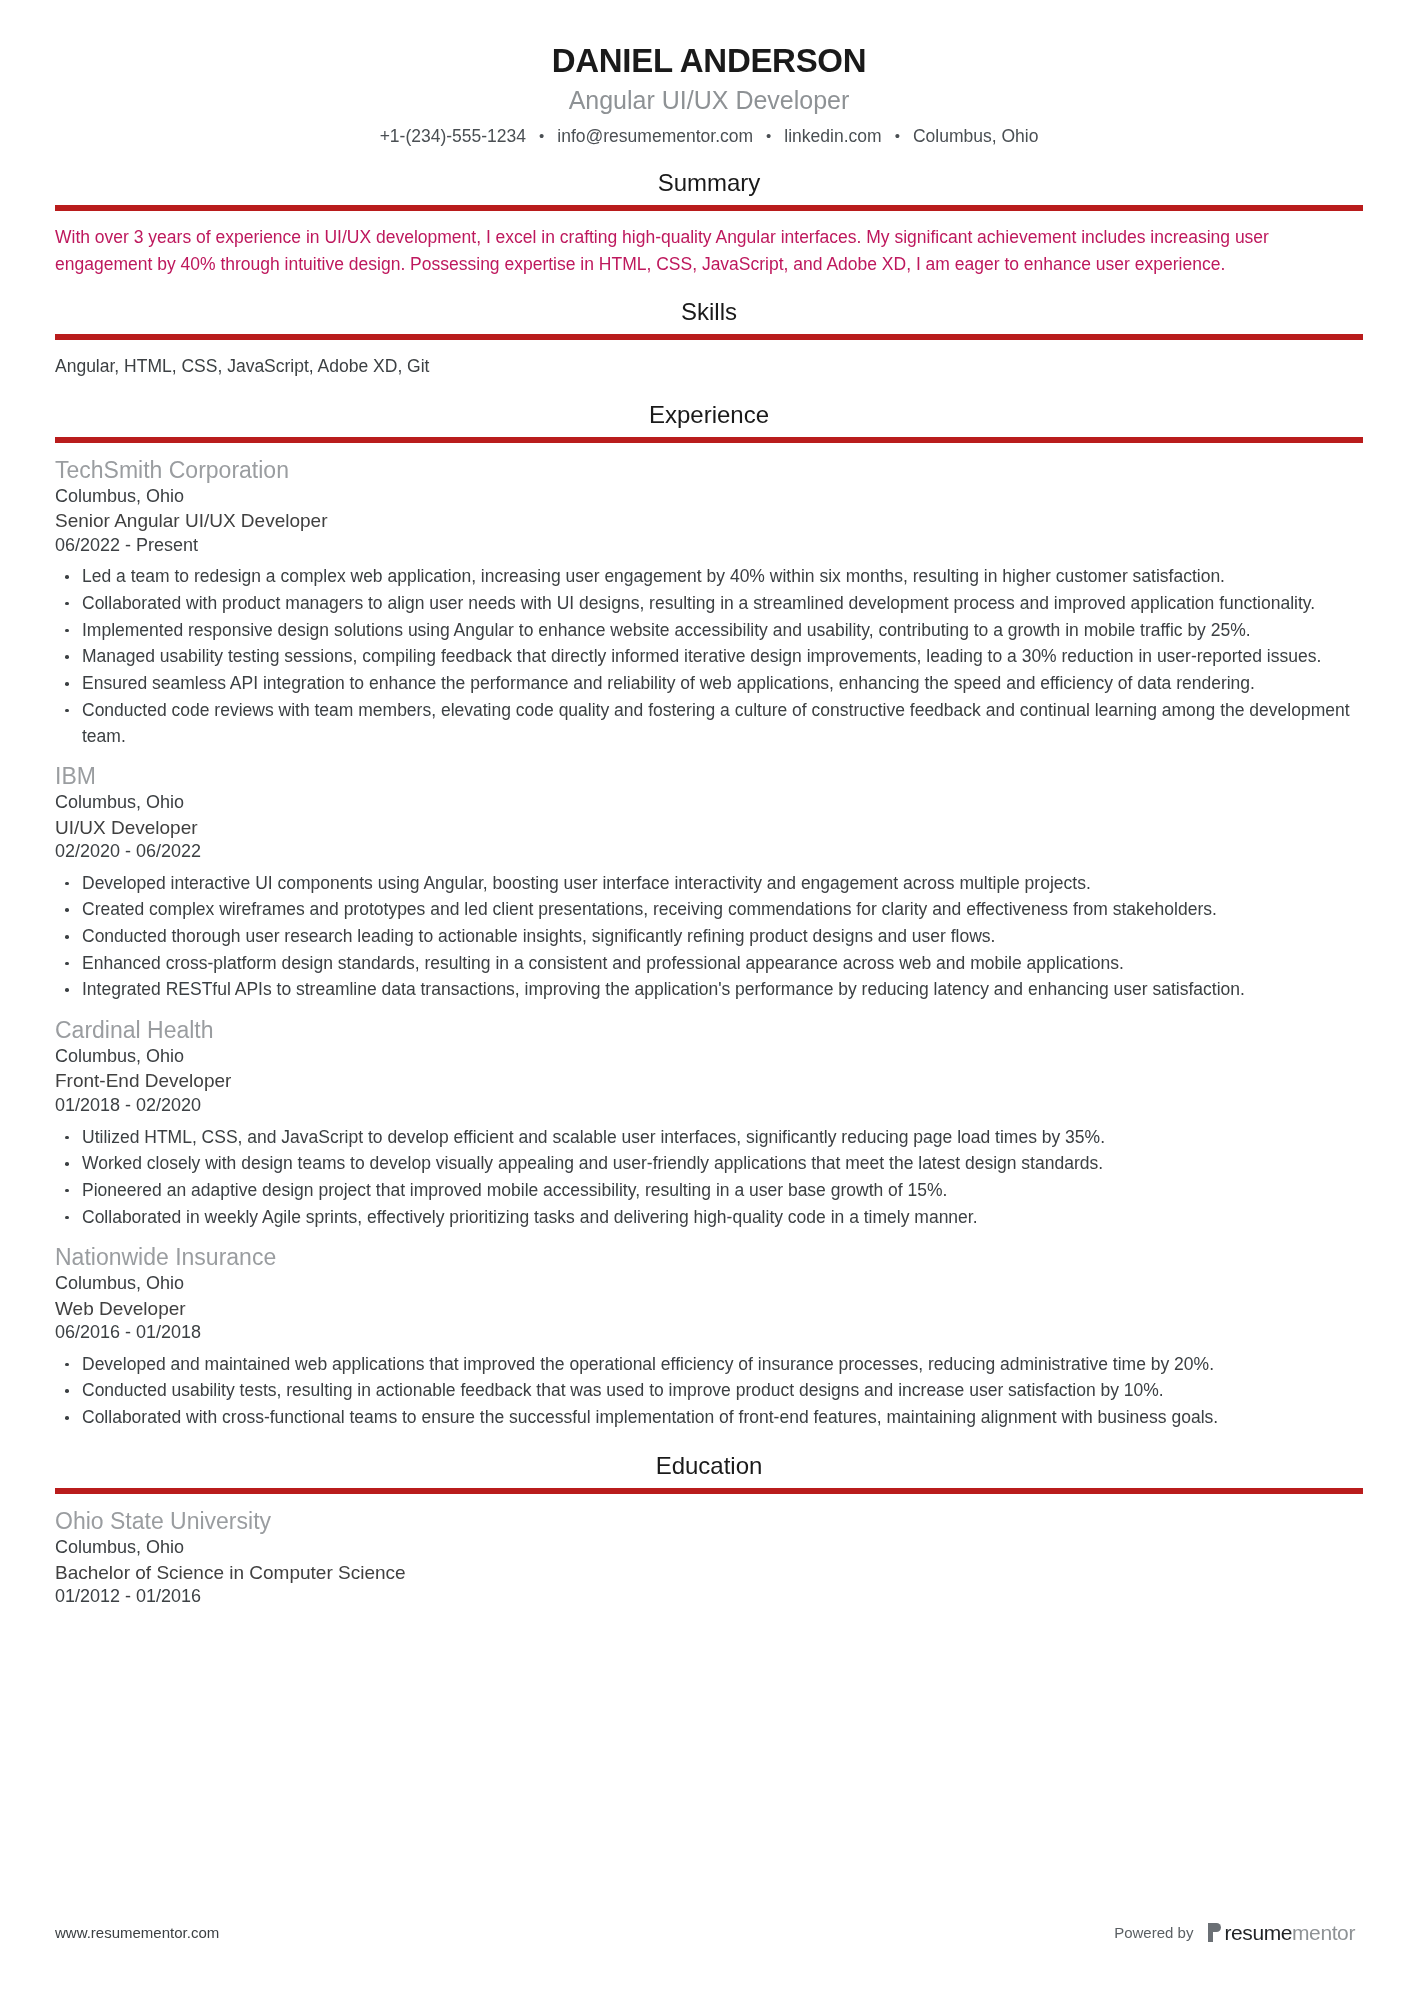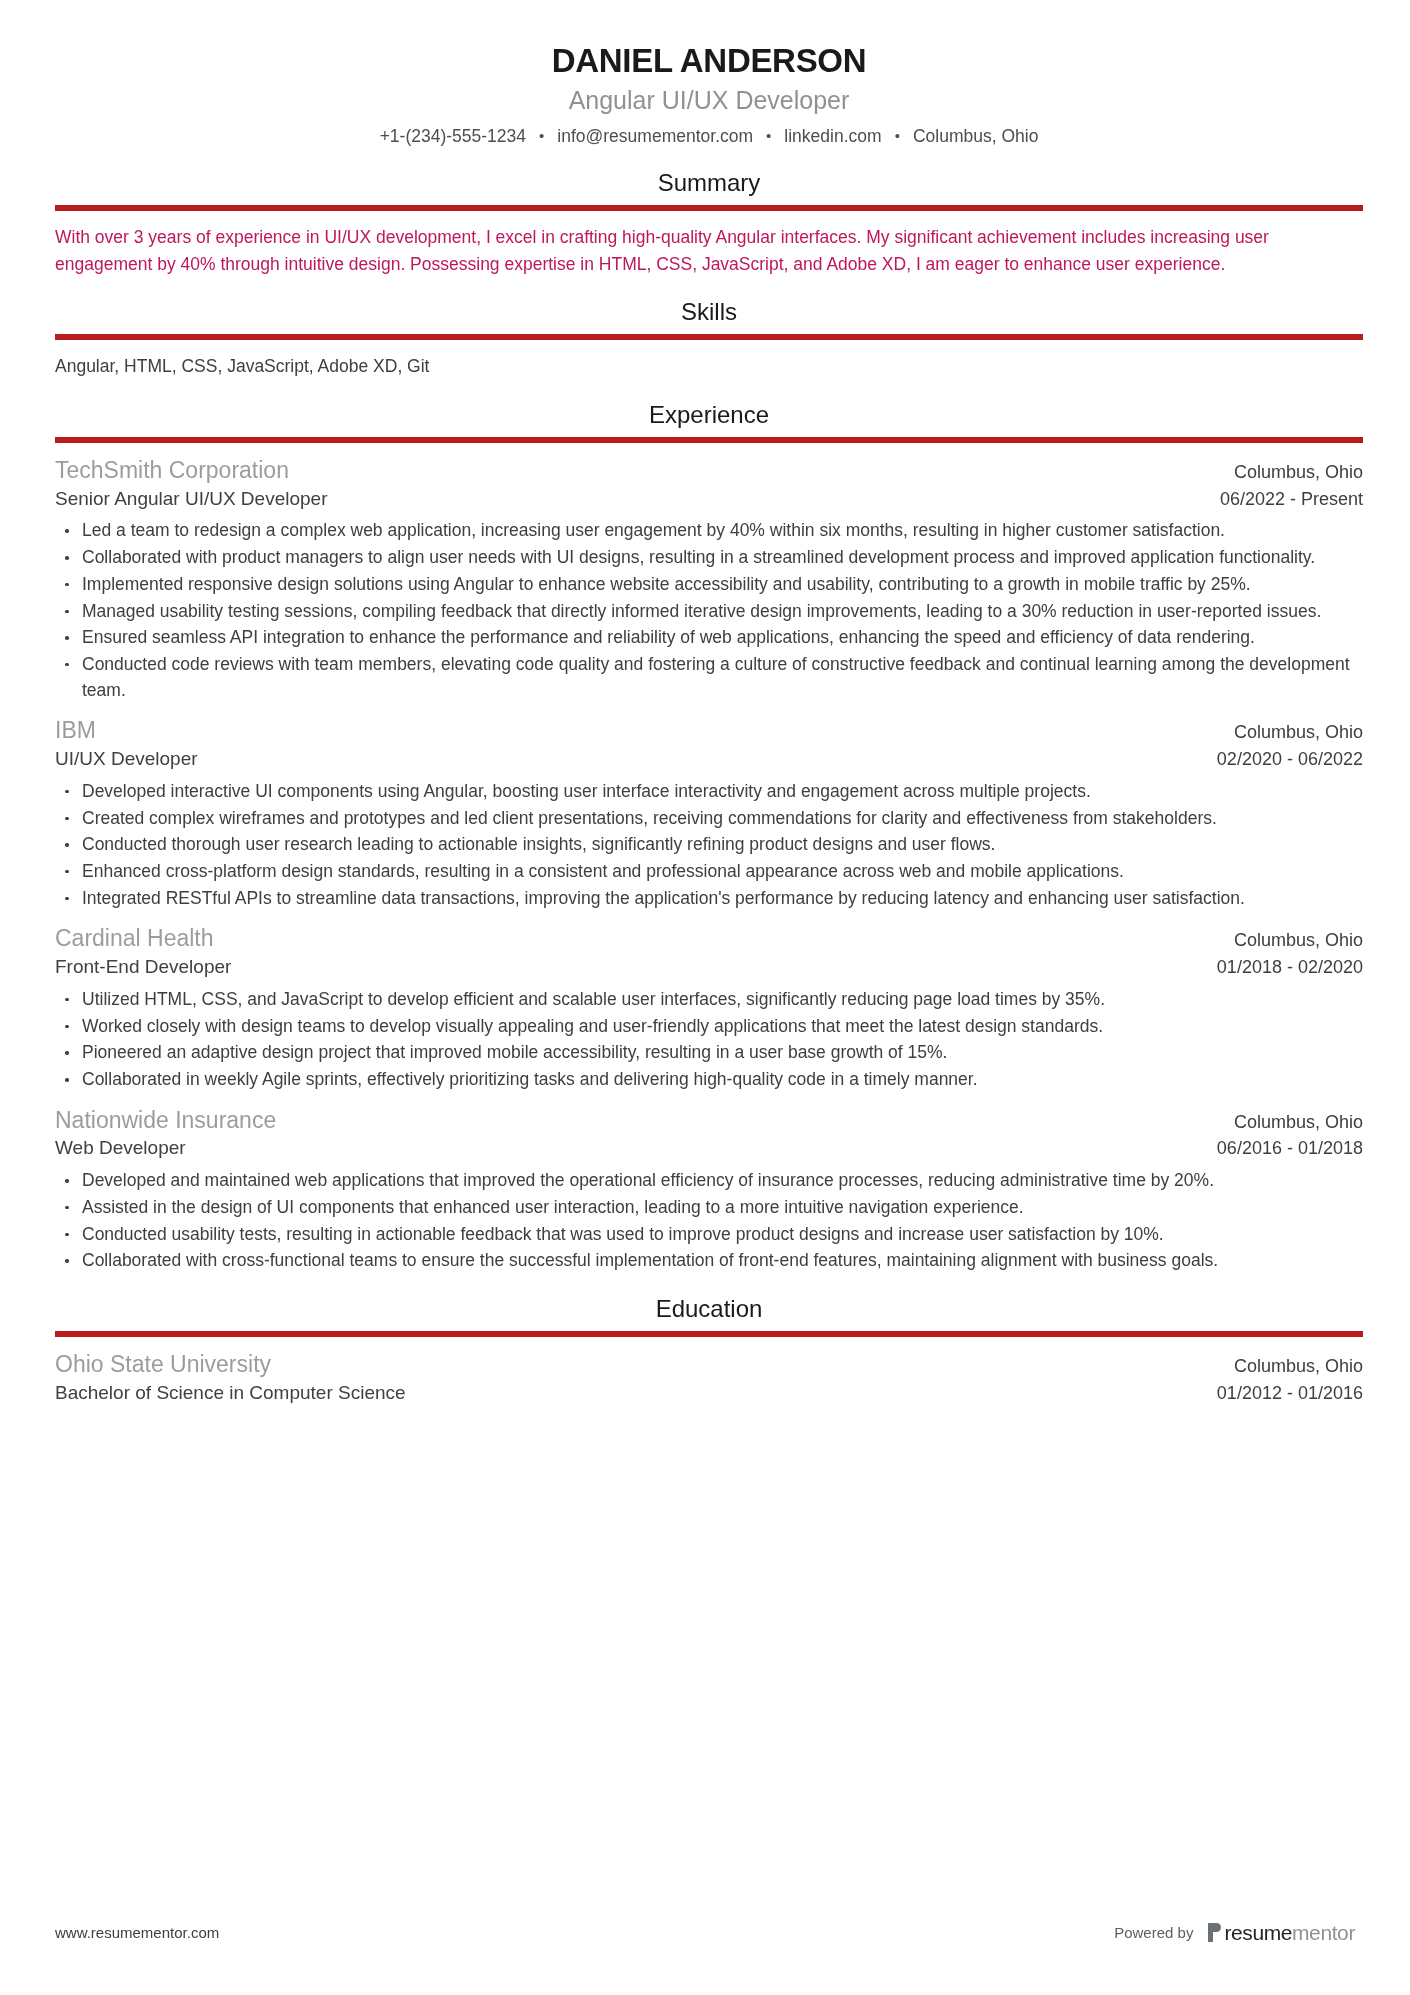--- a/index.html
+++ b/index.html
@@ -91,20 +91,21 @@
   }
 
   
   .entry { margin-bottom: 4px; }
   .entry + .entry { margin-top: 13px; }
   .entry-row {
     display: flex;
     justify-content: space-between;
     align-items: baseline;
     width: 100%;
+    flex-direction: column;
   }
   .entry-row.line1 { margin-bottom: 2px; }
   .org {
     font-size: 23px;
     font-weight: 400;
     color: #9a9da0;
     line-height: 1.25;
   }
   .org-right {
     font-size: 18px;
@@ -312,21 +313,20 @@
           <div class="entry-row line1">
             <span class="org">Nationwide Insurance</span>
             <span class="org-right">Columbus, Ohio</span>
           </div>
           <div class="entry-row line2">
             <span class="role">Web Developer</span>
             <span class="role-right">06/2016 - 01/2018</span>
           </div>
           <ul class="bullets">
             <li>Developed and maintained web applications that improved the operational efficiency of insurance processes, reducing administrative time by 20%.</li>
-            <li>Assisted in the design of UI components that enhanced user interaction, leading to a more intuitive navigation experience.</li>
             <li>Conducted usability tests, resulting in actionable feedback that was used to improve product designs and increase user satisfaction by 10%.</li>
             <li>Collaborated with cross-functional teams to ensure the successful implementation of front-end features, maintaining alignment with business goals.</li>
           </ul>
         </div>
       </div>
   </div>
 
   <div class="section">
     <div class="section-title-wrap">
       <span class="section-title">Education</span>

